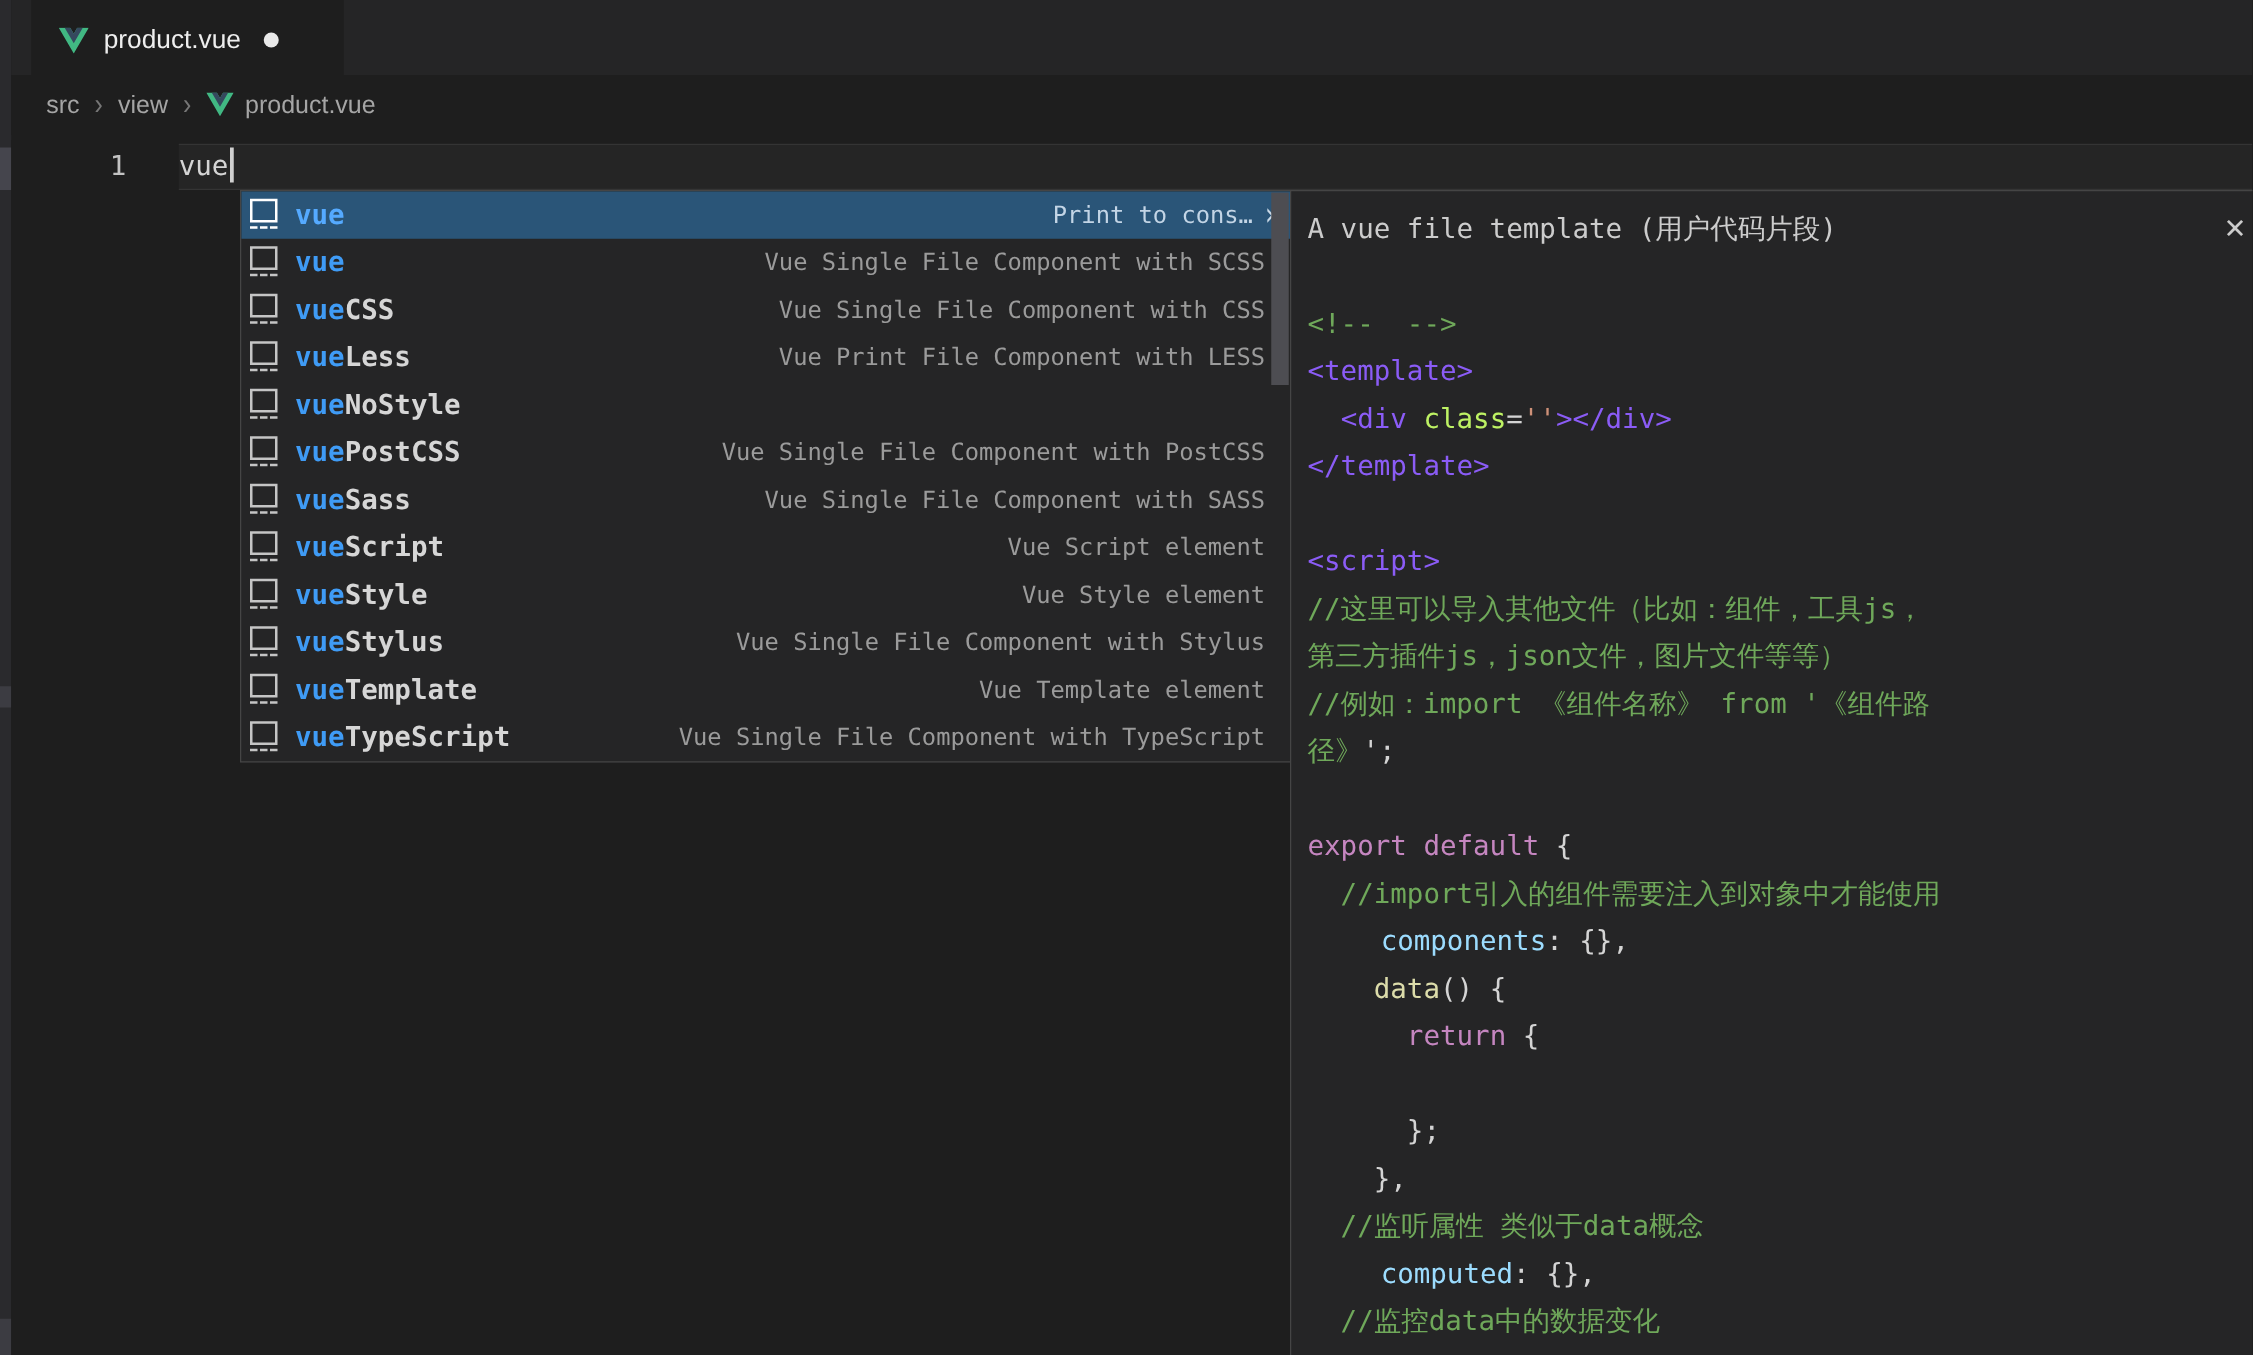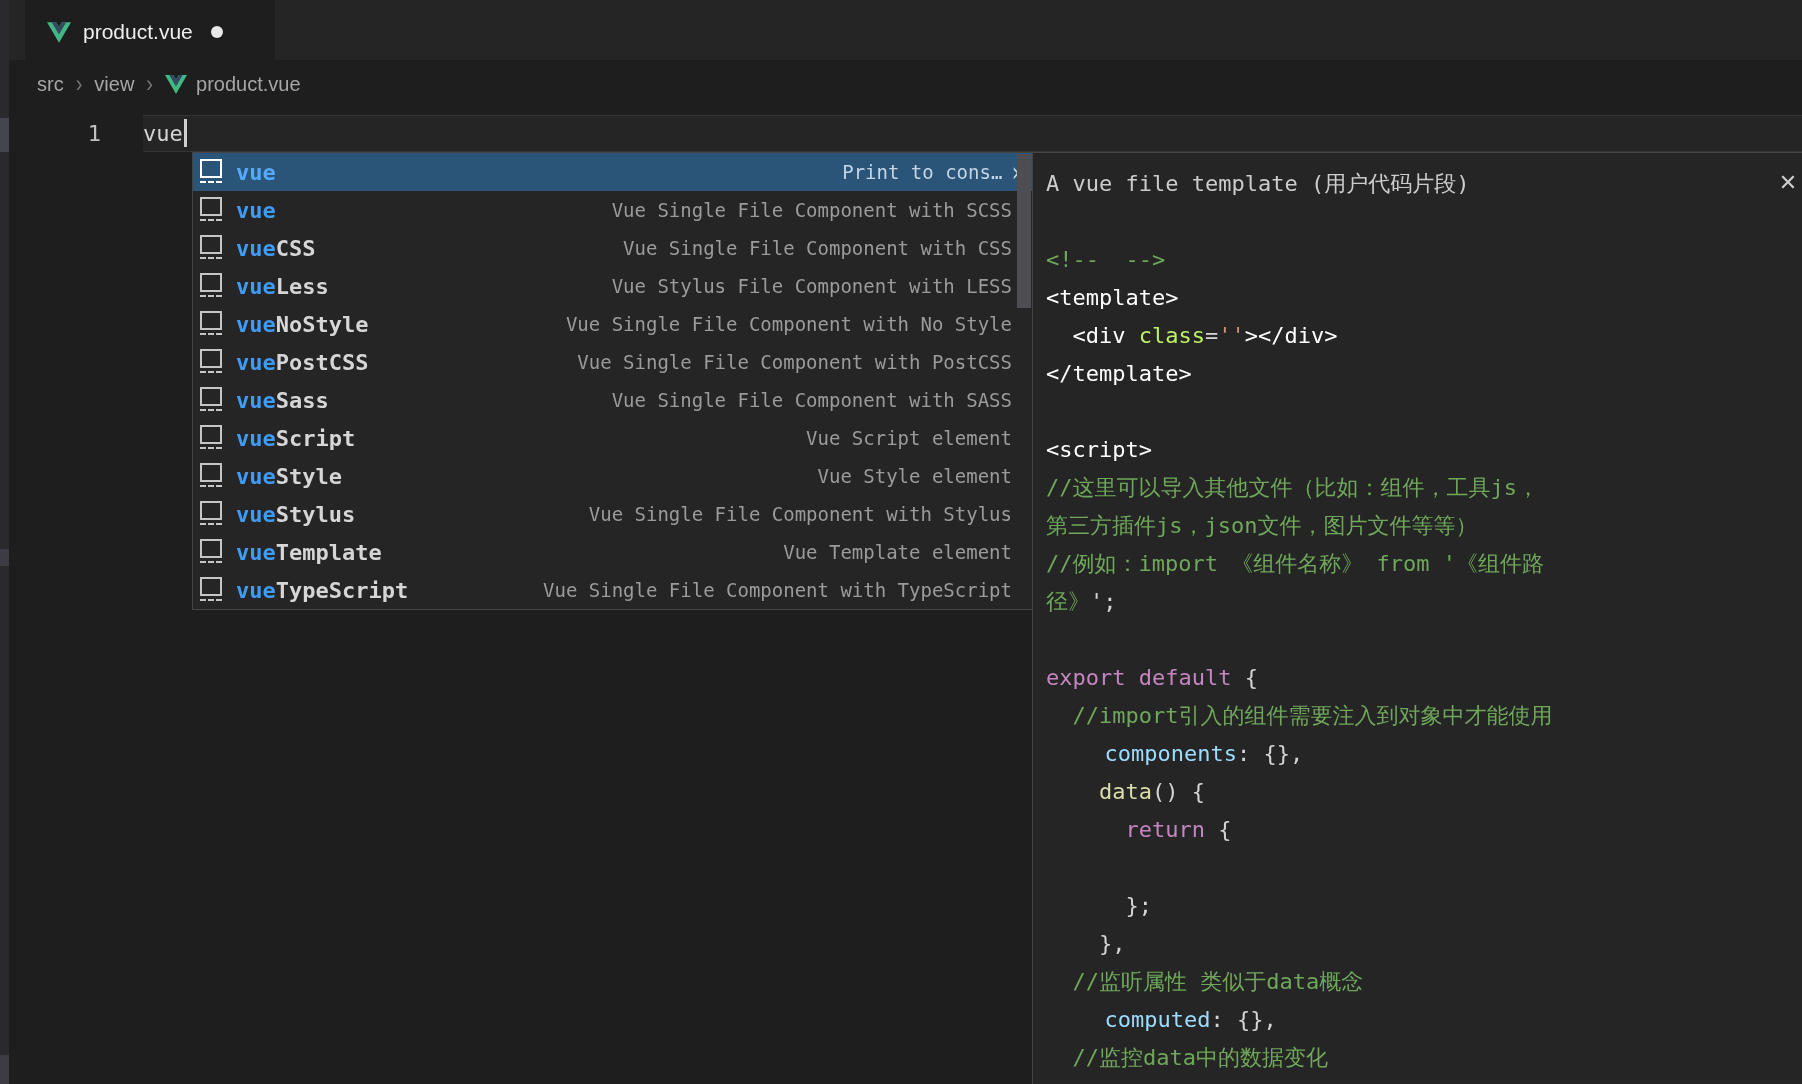--- a/index.html
+++ b/index.html
@@ -72,21 +72,21 @@
   .docs{position:absolute;left:1032px;top:152px;width:789px;height:933px;
        background:#252526;border:1px solid #454545;box-sizing:border-box;overflow:hidden;}
   .docs-title{position:absolute;left:13px;top:12px;right:60px;height:38px;line-height:38px;
        color:#cccccc;font-family:"DejaVu Sans Mono", monospace;font-size:22px;white-space:pre;}
   .docs-close{position:absolute;right:16px;top:14px;width:32px;height:32px;line-height:32px;
        text-align:center;color:#cccccc;font-size:22px;cursor:pointer;}
   .docs-code{position:absolute;left:13px;top:88px;right:6px;}
   .dline{height:38px;line-height:38px;font-family:"DejaVu Sans Mono", monospace;
        font-size:22px;white-space:pre;color:#d4d4d4;}
   .tok-cmt{color:#6fa85a;}
-  .tok-tag{color:#ffffff;}
+  .tok-tag{color:#8b5cf6;}
   .tok-attr{color:#bef264;}
   .tok-str{color:#ce9178;}
   .tok-kw{color:#c586c0;}
   .tok-fn{color:#dcdcaa;}
   .tok-prop{color:#9cdcfe;margin-left:32px;}
   .tok-pln{color:#d4d4d4;}
 </style>
 </head>
 <body>
 
@@ -141,26 +141,25 @@
         <span class="sdetail">Vue Single File Component with SCSS</span>
       </div>
       <div class="srow">
         <span class="snip-icon"></span>
         <span class="slabel"><span class="match">vue</span>CSS</span>
         <span class="sdetail">Vue Single File Component with CSS</span>
       </div>
       <div class="srow">
         <span class="snip-icon"></span>
         <span class="slabel"><span class="match">vue</span>Less</span>
-        <span class="sdetail">Vue Stylus File Component with LESS</span>
+        <span class="sdetail">Vue Print File Component with LESS</span>
       </div>
       <div class="srow">
         <span class="snip-icon"></span>
         <span class="slabel"><span class="match">vue</span>NoStyle</span>
-        <span class="sdetail">Vue Single File Component with No Style</span>
       </div>
       <div class="srow">
         <span class="snip-icon"></span>
         <span class="slabel"><span class="match">vue</span>PostCSS</span>
         <span class="sdetail">Vue Single File Component with PostCSS</span>
       </div>
       <div class="srow">
         <span class="snip-icon"></span>
         <span class="slabel"><span class="match">vue</span>Sass</span>
         <span class="sdetail">Vue Single File Component with SASS</span>

